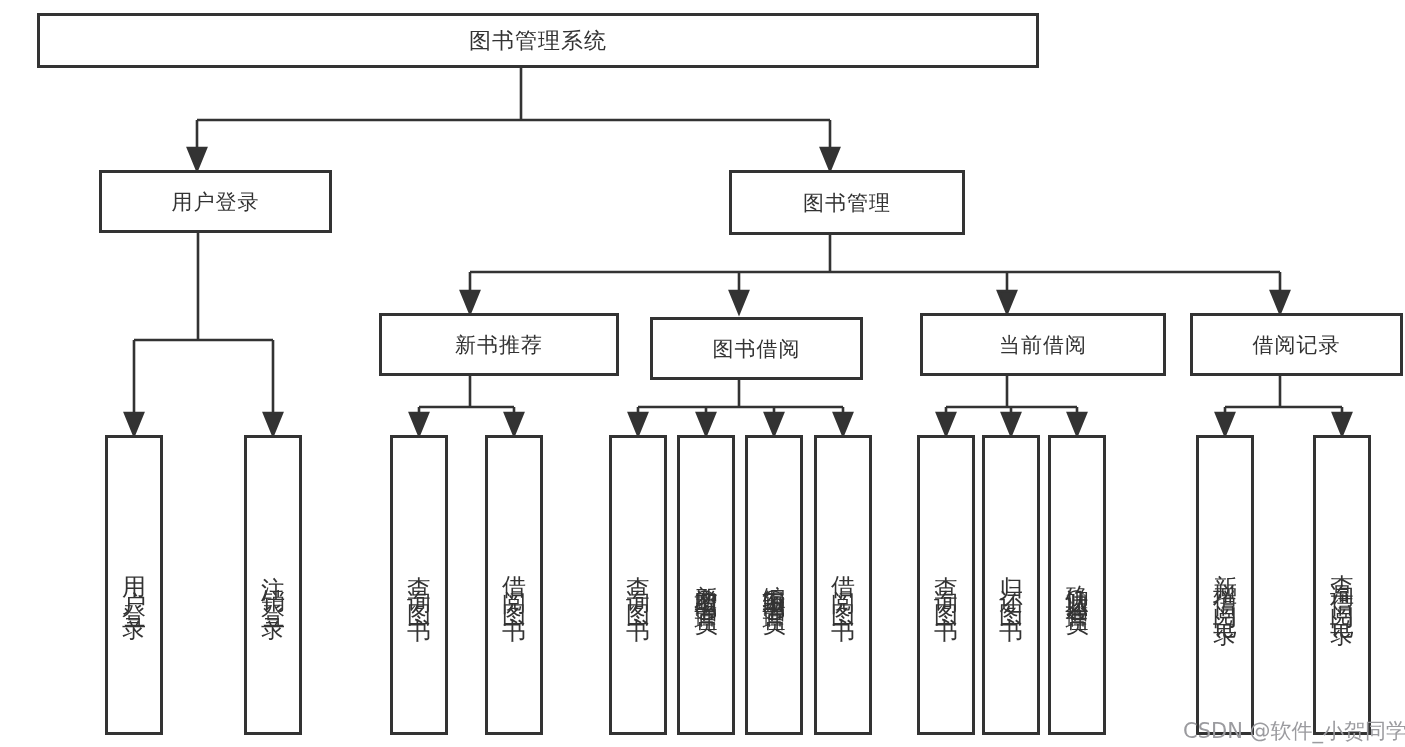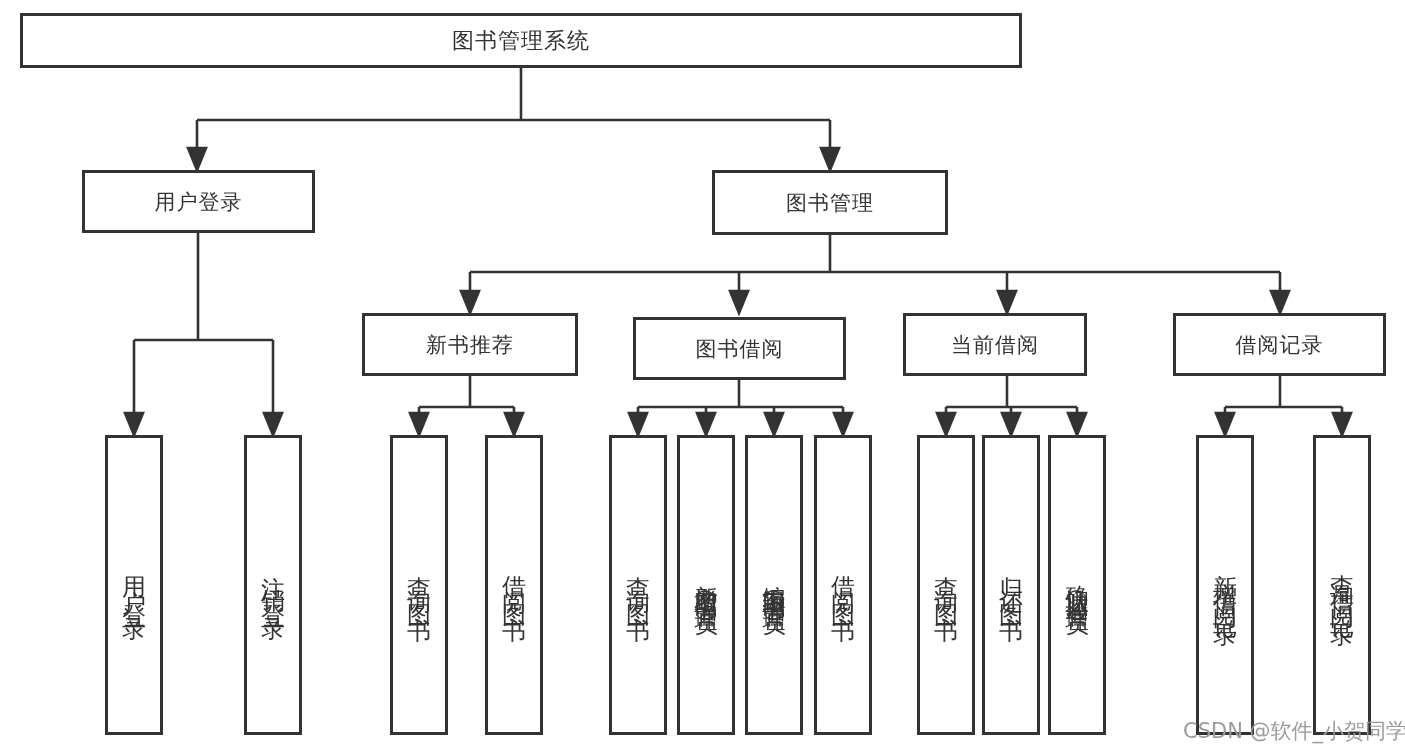--- a/index.html
+++ b/index.html
@@ -27,20 +27,21 @@
     background: #ffffff;
     border: 3px solid #333333;
     display: flex;
     align-items: center;
     justify-content: center;
     color: #333333;
   }
   .hnode {
     font-size: 21px;
     letter-spacing: 1px;
+    margin-left: 17px;
   }
   .root {
     left: 20px; top: 13px;
     width: 1002px; height: 55px;
     font-size: 22px;
   }
   .l2, .l3 { height: 63px; }
   .vbox {
     position: absolute;
     top: 435px;
@@ -132,27 +133,27 @@
     <span>图书管理系统</span>
   </div>
 
   <div class="node hnode l2" style="left:82px; top:170px; width:233px;">
     <span>用户登录</span>
   </div>
   <div class="node hnode l2" style="left:712px; top:170px; width:236px; height:65px;">
     <span>图书管理</span>
   </div>
 
-  <div class="node hnode l3" style="left:362px; top:313px; width:216px;">
+  <div class="node hnode l3" style="left:362px; top:313px; width:240px;">
     <span>新书推荐</span>
   </div>
   <div class="node hnode l3" style="left:633px; top:317px; width:213px;">
     <span>图书借阅</span>
   </div>
-  <div class="node hnode l3" style="left:903px; top:313px; width:184px;font-family:Liberation Serif, serif;">
+  <div class="node hnode l3" style="left:903px; top:313px; width:246px;font-family:Liberation Serif, serif;">
     <span>当前借阅</span>
   </div>
   <div class="node hnode l3" style="left:1173px; top:313px; width:213px;">
     <span>借阅记录</span>
   </div>
 
   <div class="vbox" style="left:105px;">
     <span>用户登录</span>
   </div>
   <div class="vbox" style="left:244px;">

